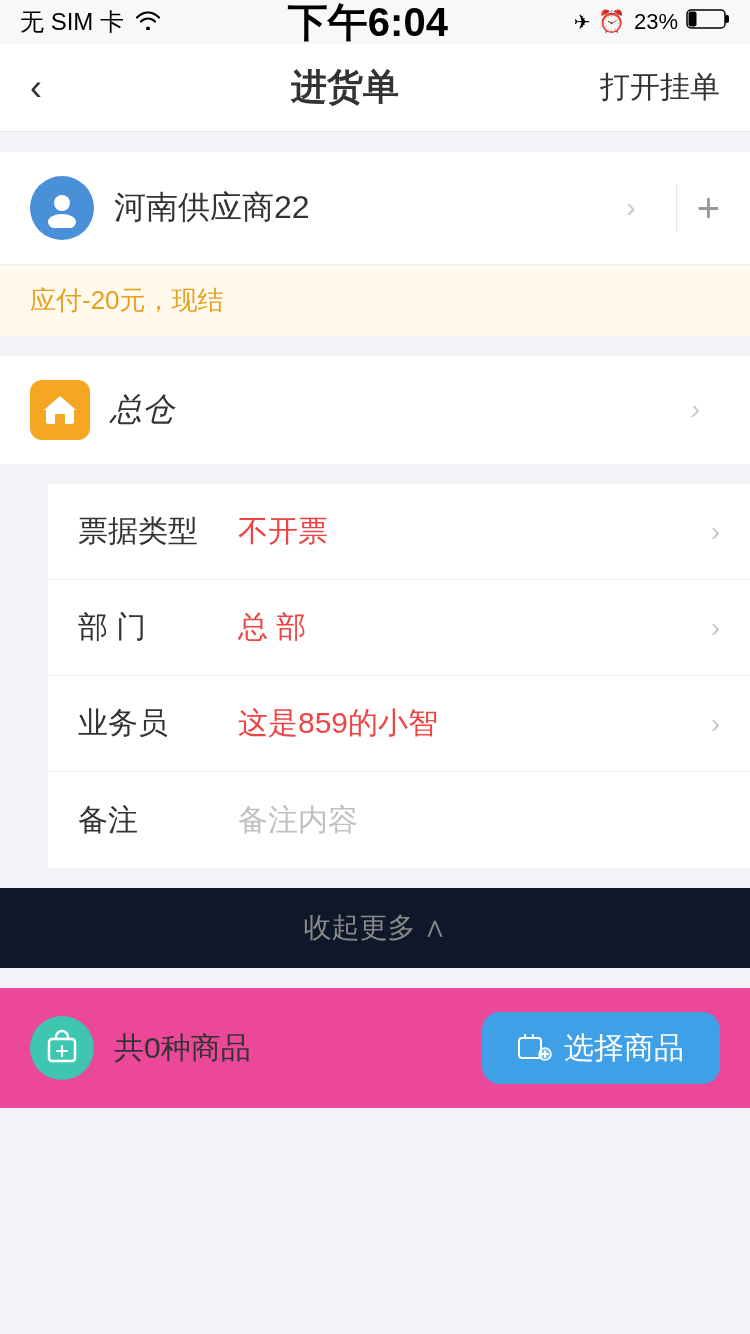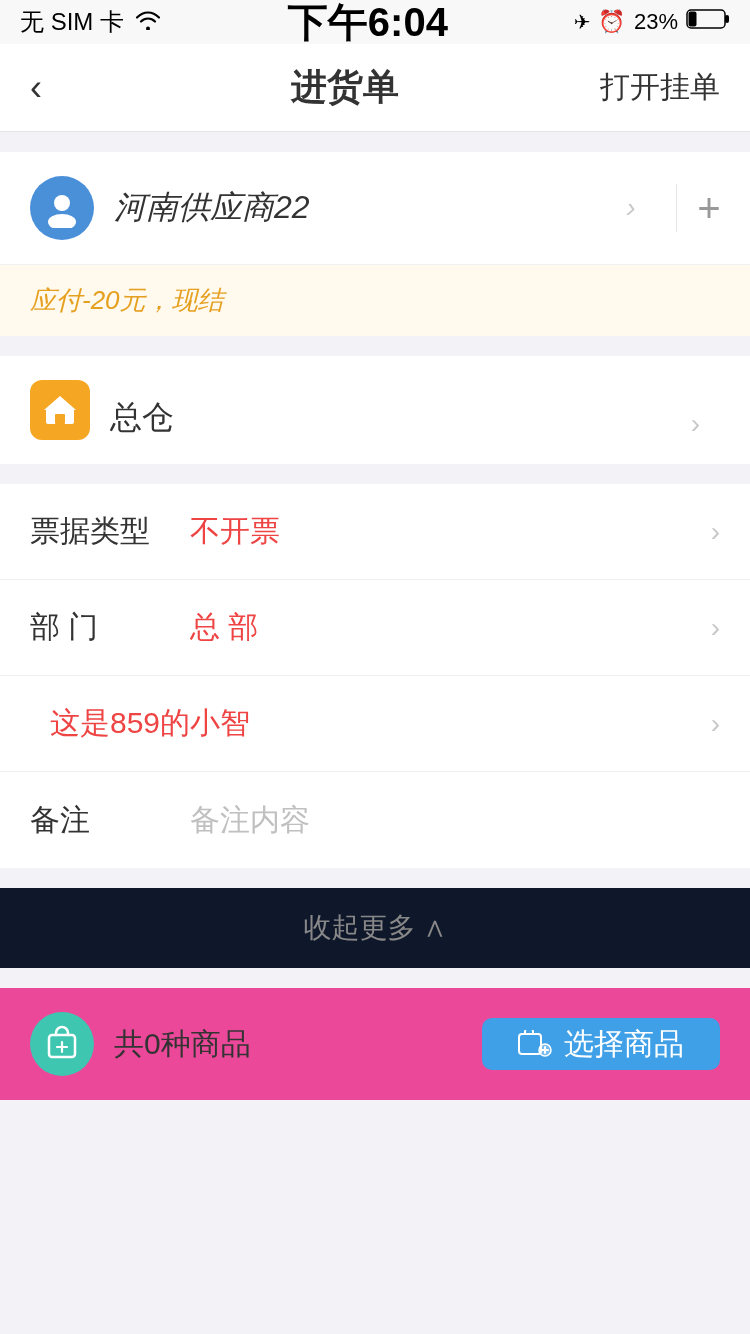--- a/index.html
+++ b/index.html
@@ -60,21 +60,20 @@
     
     .section-gap {
       height: 20px;
       background: #f2f2f7;
     }
 
     
     .card {
       background: #22c55e;
       margin-bottom: 0;
-      font-style: italic;
     }
 
     
     .supplier-row {
       display: flex;
       align-items: center;
       padding: 24px 30px;
       background: #fff;
       border-bottom: 1px solid #f0f0f0;
     }
@@ -111,24 +110,25 @@
     .notice-bar {
       background: #fff9ee;
       padding: 18px 30px;
       font-size: 26px;
       color: #e6a020;
     }
 
     
     .warehouse-row {
       display: flex;
-      align-items: flex-end;
+      align-items: center;
       padding: 24px 30px;
       background: #fff;
       margin-top: 20px;
+      font-style: italic;
     }
     .warehouse-icon {
       width: 60px;
       height: 60px;
       border-radius: 12px;
       background: #f5a623;
       display: flex;
       align-items: center;
       justify-content: center;
       margin-right: 20px;
@@ -137,20 +137,21 @@
     .warehouse-name {
       flex: 1;
       font-size: 32px;
       color: #333;
     }
 
     
     .form-section {
       background: #fff;
       margin-top: 20px;
+      margin-left: 48px;
     }
     .form-row {
       display: flex;
       align-items: center;
       padding: 0 30px;
       height: 96px;
       border-bottom: 1px solid #f0f0f0;
     }
     .form-row:last-child {
       border-bottom: none;
@@ -209,22 +210,22 @@
     }
     .product-count {
       flex: 1;
       font-size: 30px;
       color: #333;
     }
     .select-btn {
       background: #3fa0e8;
       color: #fff;
       border: none;
-      border-radius: 10px;
-      height: 52px;
+      border-radius: 18px;
+      height: 72px;
       padding: 0 36px;
       font-size: 30px;
       display: flex;
       align-items: center;
       gap: 12px;
       cursor: pointer;
     }
 
     
     .v-divider {
@@ -311,20 +312,21 @@
     <span class="form-chevron">›</span>
   </div>
 
   <div class="form-row">
     <span class="form-label">部 门</span>
     <span class="form-value">总 部</span>
     <span class="form-chevron">›</span>
   </div>
 
   <div class="form-row">
+    <span class="form-label">业务员</span>
     <span class="form-value">这是859的小智</span>
     <span class="form-chevron">›</span>
   </div>
 
   <div class="form-row">
     <span class="form-label">备注</span>
     <span class="form-value placeholder">备注内容</span>
   </div>
 
 </div>

